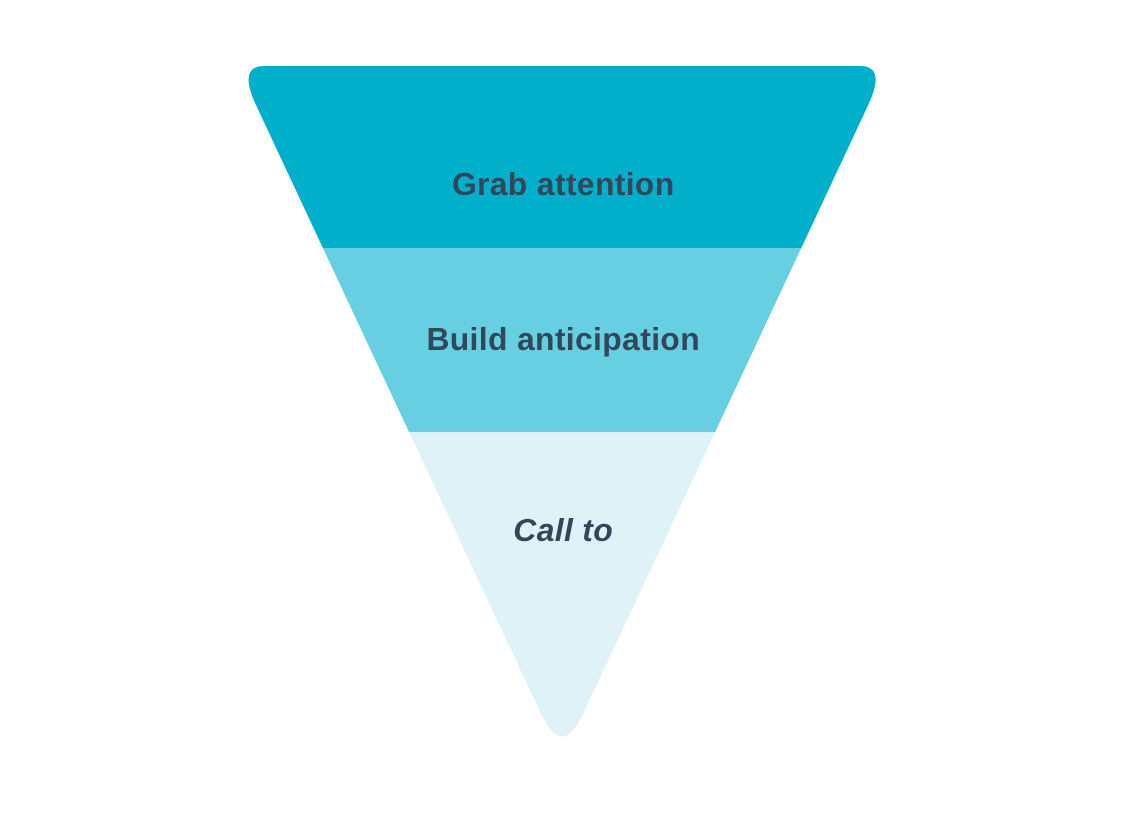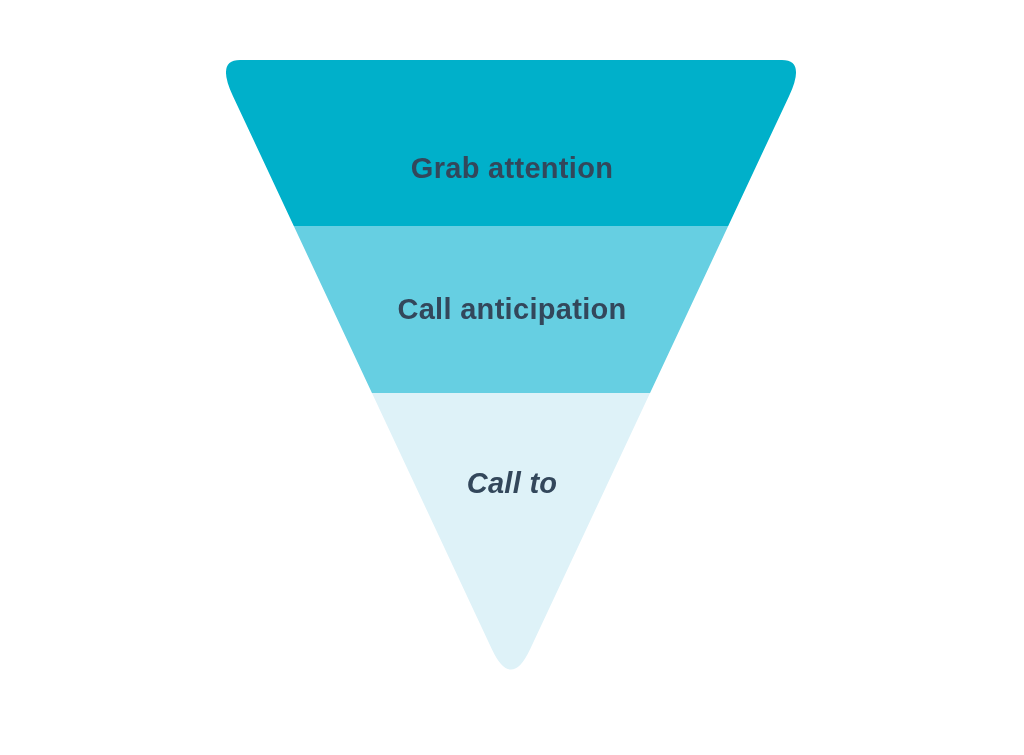--- a/index.html
+++ b/index.html
@@ -53,19 +53,19 @@
     </defs>
     <g clip-path="url(#funnel-clip)">
       <rect x="180" y="50" width="664" height="176" fill="#00b0ca"></rect>
       <rect x="180" y="226" width="664" height="167" fill="#66cfe2"></rect>
       <rect x="180" y="393" width="664" height="300" fill="#def2f8"></rect>
     </g>
   </svg>
 
   <div class="label label-1" style="color: rgb(51, 71, 91);">Grab attention</div>
 
-  <div class="label label-2" style="color: rgb(51, 71, 91);">Call anticipation</div>
+  <div class="label label-2" style="color: rgb(51, 71, 91);">Build anticipation</div>
 
   <div class="label label-3" style="color: rgb(51, 71, 91); font-style: italic;">
     <span>Call to</span>
   </div>
 
 </div>
 
 </body></html>

